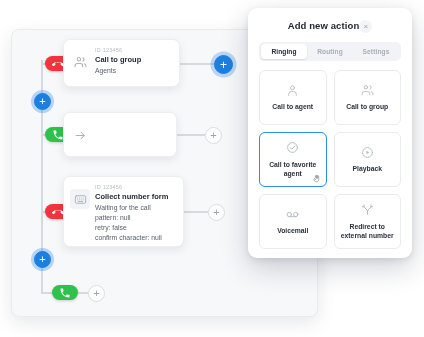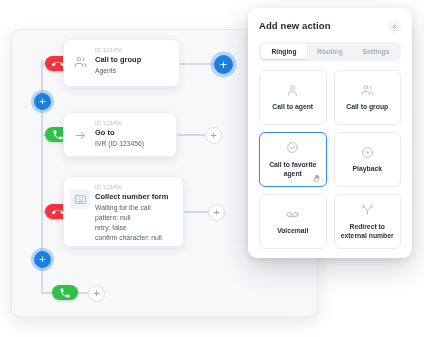--- a/index.html
+++ b/index.html
@@ -63,21 +63,21 @@
   .node-title{font-size:7.5px;font-weight:bold;color:#1d2430;margin-bottom:2px;}
   .node-sub{font-size:6.8px;color:#59616c;line-height:1.5;}
 
   
   #modal{
     position:absolute;left:248px;top:8px;width:164px;height:250px;
     background:#fff;border-radius:9px;
     box-shadow:0 10px 28px rgba(18,28,48,.20), 0 2px 6px rgba(18,28,48,.10);
     box-sizing:border-box;padding:12px 11px;
   }
-  #modal-head{display:flex;align-items:flex-start;justify-content:space-between;}
+  #modal-head{display:flex;align-items:flex-start;justify-content:center;}
   #modal-title{font-size:9.5px;font-weight:bold;color:#1d2430;letter-spacing:.1px;}
   #close-btn{
     width:13px;height:13px;border-radius:50%;background:#f2f4f7;
     display:flex;align-items:center;justify-content:center;
     color:#9aa3ad;font-size:8px;line-height:1;cursor:pointer;
   }
   #tabs{
     display:flex;margin-top:9px;background:#f1f3f6;border-radius:5px;padding:2px;
   }
   .tab{
@@ -154,25 +154,20 @@
         </svg>
     </span>
   </div>
   <div class="node" style="left:51px;top:82px;width:114px;height:45px;">
     <div class="node-ico">
       <svg viewBox="0 0 24 24" fill="none" stroke="currentColor" stroke-width="1.9" stroke-linecap="round" stroke-linejoin="round">
           <path d="M4 12h15"></path>
           <path d="M13 6l6 6-6 6"></path>
         </svg>
     </div>
-    <div class="node-body">
-      <div class="node-id">ID 123456</div>
-      <div class="node-title">Go to</div>
-      <div class="node-sub">IVR (ID 123456)</div>
-    </div>
   </div>
   <div class="plus ghost" style="left:193px;top:97px;">
     <span>+</span>
   </div>
 
   <div class="badge red" style="left:33px;top:174px;">
     <span>
       <svg viewBox="0 0 24 24" fill="#fff">
           <path d="M12 9c-1.9 0-3.7.3-5.4.8v3.5c0 .4-.3.8-.6 1-.9.4-1.8 1-2.5 1.7-.2.2-.4.3-.7.3-.3 0-.5-.1-.7-.3l-2-2c-.2-.2-.3-.4-.3-.7 0-.3.1-.5.3-.7C3 9.9 7.3 8.2 12 8.2s9 1.7 11.9 4.4c.2.2.3.4.3.7 0 .3-.1.5-.3.7l-2 2c-.2.2-.4.3-.7.3-.3 0-.5-.1-.7-.3-.7-.7-1.6-1.3-2.5-1.7-.4-.2-.6-.5-.6-1v-3.5C15.7 9.3 13.9 9 12 9z"></path>
         </svg>

